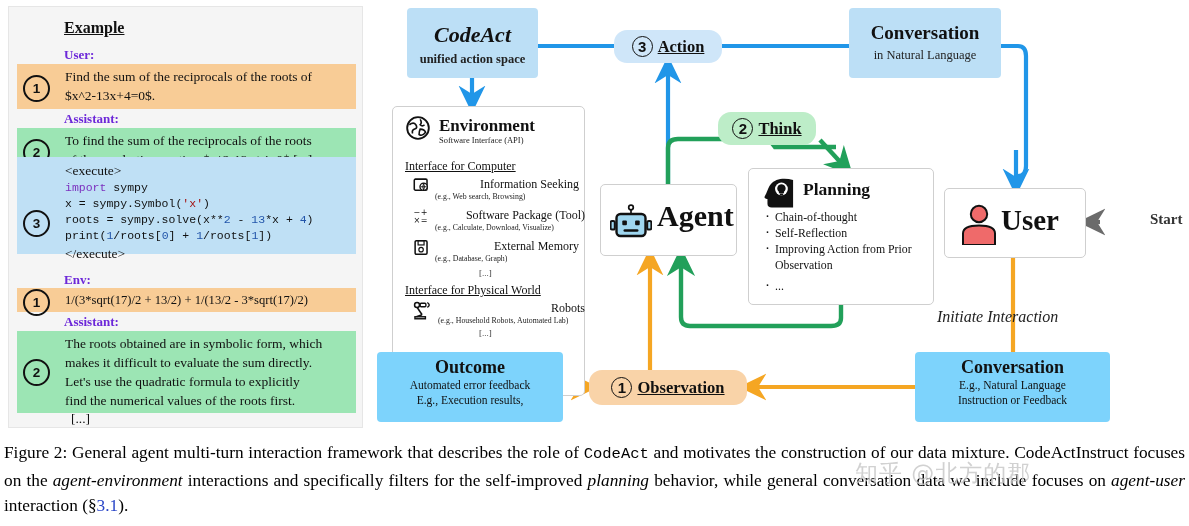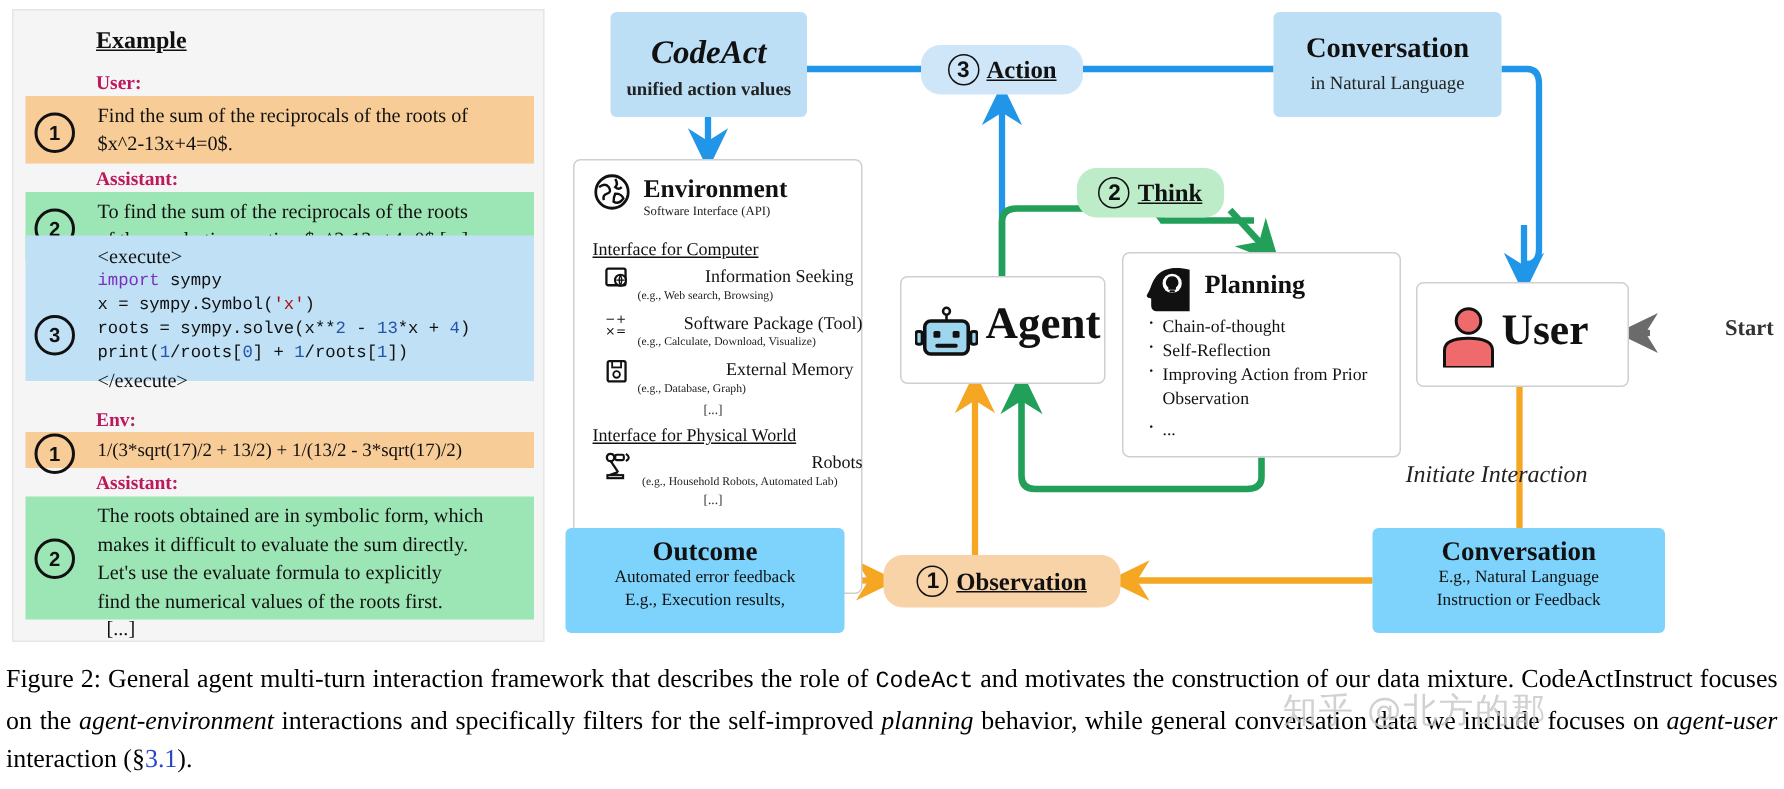--- a/index.html
+++ b/index.html
@@ -12,21 +12,21 @@
 
   
   #example-panel{
     position:absolute;left:8px;top:6px;width:355px;height:422px;
     background:#f5f5f5;border:1px solid #e6e6e6;box-sizing:border-box;
   }
   .ex-title{
     position:absolute;left:55px;top:12px;
     font-size:16px;font-weight:bold;text-decoration:underline;color:#111;
   }
-  .role{position:absolute;left:55px;font-size:13px;font-weight:bold;color:#be185d;}
+  .role{position:absolute;left:55px;font-size:13px;font-weight:bold;color:#6d28d9;}
   .band{position:absolute;left:8px;width:339px;box-sizing:border-box;padding:3px 6px 3px 48px;}
   .band.orange{background:#f8cc96;}
   .band.green{background:#9ce5b4;}
   .band.blue{background:#bfe0f5;}
   .band .line{font-size:13.5px;line-height:19px;color:#111;white-space:nowrap;}
   .circnum{
     position:absolute;left:14px;width:23px;height:23px;border-radius:50%;
     border:2.2px solid #111;color:#111;font-size:13.5px;font-weight:bold;
     display:flex;align-items:center;justify-content:center;
     font-family:"Liberation Sans",sans-serif;background:transparent;
@@ -56,21 +56,21 @@
   .conv-s{font-size:12.5px;}
 
   .plabel{font-size:16.5px;font-weight:bold;text-decoration:underline;color:#111;
           font-family:"Liberation Serif",serif;}
   .pnum{font-size:15px;font-weight:bold;color:#111;margin-right:5px;
         display:inline-flex;align-items:center;justify-content:center;
         width:19px;height:19px;border:1.8px solid #111;border-radius:50%;
         font-family:"Liberation Sans",sans-serif;line-height:1;}
 
   
-  #env-box{left:382px;top:106px;width:193px;height:290px;}
+  #env-box{left:392px;top:106px;width:193px;height:290px;}
   .env-head{position:absolute;left:12px;top:8px;}
   .env-title{font-size:17px;font-weight:bold;color:#111;}
   .env-sub{font-size:8.5px;color:#222;margin-top:-1px;}
   .sec-head{position:absolute;font-size:12px;color:#111;text-decoration:underline;}
   .item-t{font-size:12px;color:#111;text-align:right;}
   .item-s{font-size:7.8px;color:#222;}
   .dots{position:absolute;font-size:9px;color:#333;}
 
   
   #agent-box{left:600px;top:184px;width:137px;height:72px;}
@@ -161,21 +161,21 @@
     <div class="band orange" style="top:281px;height:24px;">
       <div class="line" style="font-size:12.6px">1/(3*sqrt(17)/2 + 13/2) + 1/(13/2 - 3*sqrt(17)/2)</div>
     </div>
     <div class="circnum" style="top:282px">1</div>
 
     <div class="role" style="top:307px">Assistant:</div>
 
     <div class="band green" style="top:324px;height:82px;">
       <div class="line">The roots obtained are in symbolic form, which</div>
       <div class="line">makes it difficult to evaluate the sum directly.</div>
-      <div class="line">Let's use the evaluate formula to explicitly</div>
+      <div class="line">Let's use the quadratic formula to explicitly</div>
       <div class="line">find the numerical values of the roots first.</div>
     </div>
     <div class="circnum" style="top:352px">2</div>
 
     <div class="ellip" style="top:404px">[...]</div>
   </div>
 
   <svg class="wires" viewBox="0 0 1189 440">
     <defs>
       <marker id="ab" markerWidth="7" markerHeight="7" refX="3.2" refY="3.5" orient="auto">
@@ -216,21 +216,21 @@
 
     <path d="M650,370 L650,262" stroke="#f5a623" stroke-width="4.2" fill="none" marker-end="url(#ao)"></path>
 
     <path d="M1013,258 L1013,352" stroke="#f5a623" stroke-width="4.2" fill="none"></path>
 
     <path d="M1100,222 L1092,222" stroke="#6b6b6b" stroke-width="4.2" fill="none" marker-end="url(#agr)"></path>
   </svg>
 
   <div id="codeact-box" class="box bluebox">
     <div class="bt codeact-t" style="margin-top:14px">CodeAct</div>
-    <div class="sub codeact-s" style="margin-top:4px">unified action values</div>
+    <div class="sub codeact-s" style="margin-top:4px">unified action space</div>
   </div>
 
   <div id="conv-top-box" class="box bluebox">
     <div class="bt conv-t" style="margin-top:14px">Conversation</div>
     <div class="sub conv-s" style="margin-top:4px">in Natural Language</div>
   </div>
 
   <div id="action-pill" class="box pill blue">
     <span class="pnum">3</span>
     <span class="plabel">Action</span>

